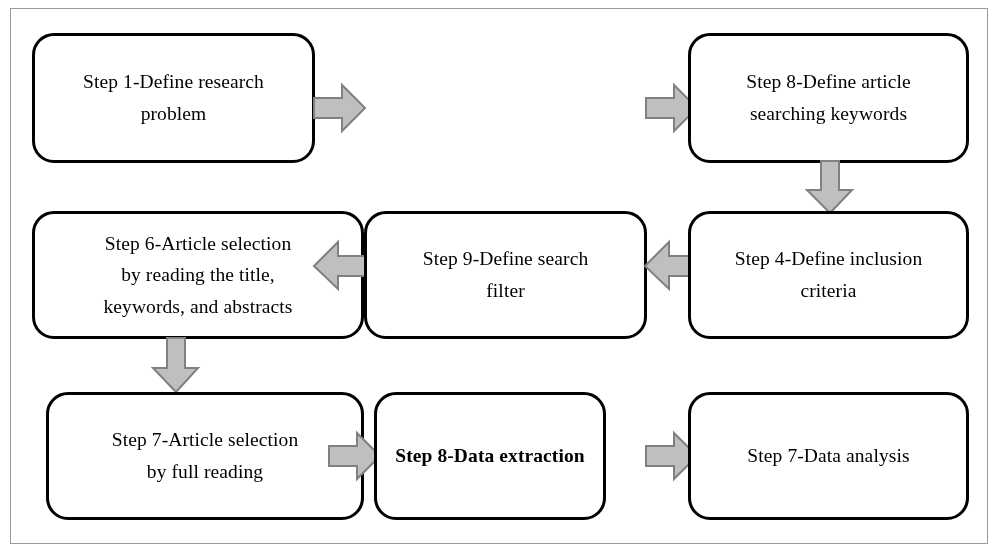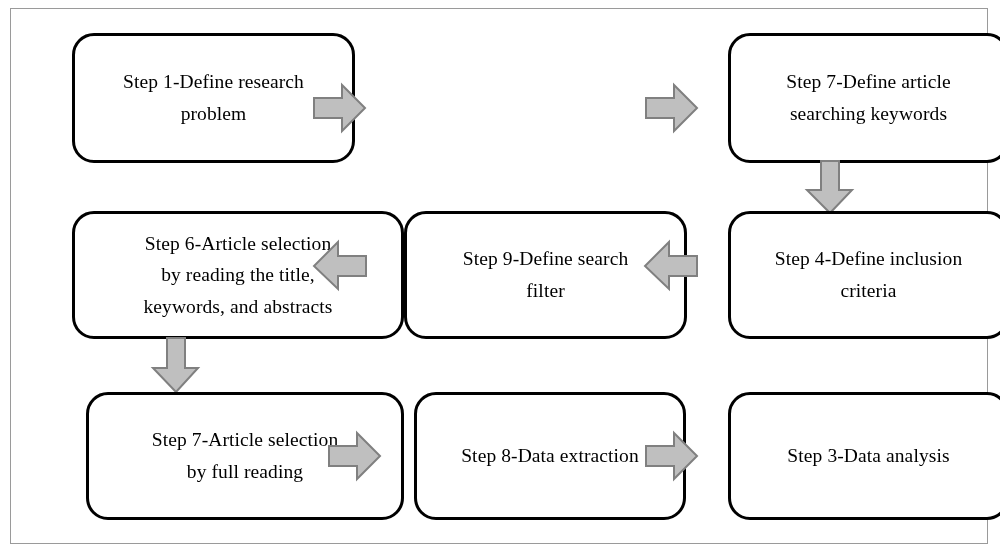--- a/index.html
+++ b/index.html
@@ -38,21 +38,20 @@
     background: #ffffff;
     display: flex;
     align-items: center;
     justify-content: center;
     text-align: center;
     color: #000000;
     font-size: 19.5px;
     line-height: 1.62;
     padding: 4px 14px;
     letter-spacing: 0.1px;
-    margin-left: 40px;
   }
   .node .node-label {
     display: block;
     width: 100%;
     white-space: pre-line;
   }
   
   .arrow {
     position: absolute;
   }
@@ -80,21 +79,21 @@
   </div>
 
 
   <div class="arrow" style="left:646px; top:84px;">
     <svg width="52" height="48" viewBox="0 0 52 48" aria-hidden="true">
       <polygon points="0,14 28,14 28,1 51,24 28,47 28,34 0,34" fill="#bfbfbf" stroke="#808080" stroke-width="2" stroke-linejoin="miter"></polygon>
     </svg>
   </div>
 
   <div class="node" style="left:688px; top:33px; width:281px; height:130px;">
-    <span class="node-label">Step 7-Define article
+    <span class="node-label">Step 8-Define article
 searching keywords</span>
   </div>
 
   <div class="arrow" style="left:806px; top:161px;">
     <svg width="48" height="53" viewBox="0 0 48 53" aria-hidden="true">
       <polygon points="15,0 33,0 33,29 46,29 24,52 1,29 15,29" fill="#bfbfbf" stroke="#808080" stroke-width="2" stroke-linejoin="miter"></polygon>
     </svg>
   </div>
 
   <div class="node" style="left:32px; top:211px; width:332px; height:128px;">
@@ -135,27 +134,27 @@
     <span class="node-label">Step 7-Article selection
 by full reading</span>
   </div>
 
   <div class="arrow" style="left:329px; top:432px;">
     <svg width="52" height="48" viewBox="0 0 52 48" aria-hidden="true">
       <polygon points="0,14 28,14 28,1 51,24 28,47 28,34 0,34" fill="#bfbfbf" stroke="#808080" stroke-width="2" stroke-linejoin="miter"></polygon>
     </svg>
   </div>
 
-  <div class="node" style="left:374px; top:392px; width:272px; height:128px;">
+  <div class="node" style="left:374px; top:392px; width:232px; height:128px;font-weight:bold;">
     <span class="node-label">Step 8-Data extraction</span>
   </div>
 
   <div class="arrow" style="left:646px; top:432px;">
     <svg width="52" height="48" viewBox="0 0 52 48" aria-hidden="true">
       <polygon points="0,14 28,14 28,1 51,24 28,47 28,34 0,34" fill="#bfbfbf" stroke="#808080" stroke-width="2" stroke-linejoin="miter"></polygon>
     </svg>
   </div>
 
   <div class="node" style="left:688px; top:392px; width:281px; height:128px;">
-    <span class="node-label">Step 3-Data analysis</span>
+    <span class="node-label">Step 7-Data analysis</span>
   </div>
 
 </div>
 
 </body></html>

